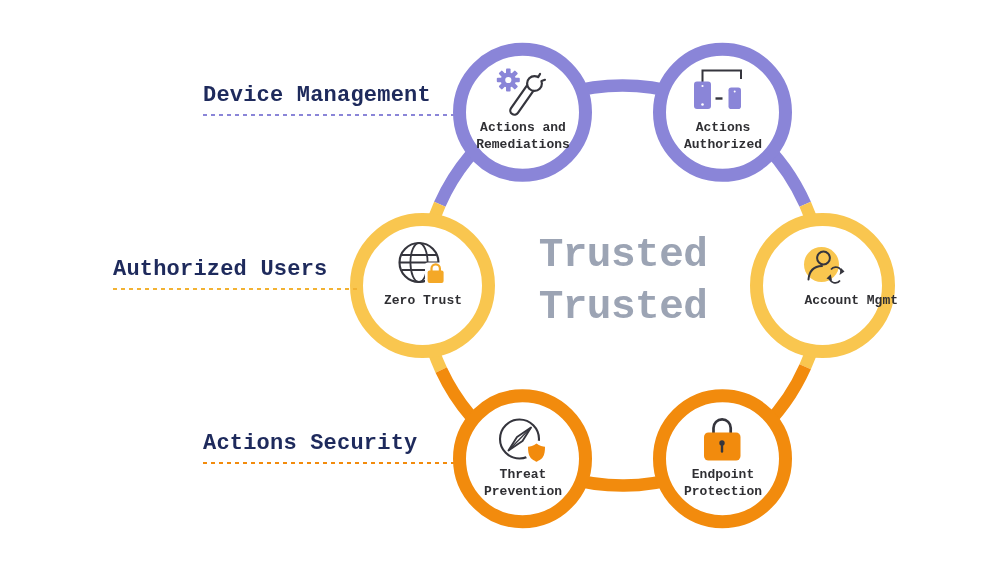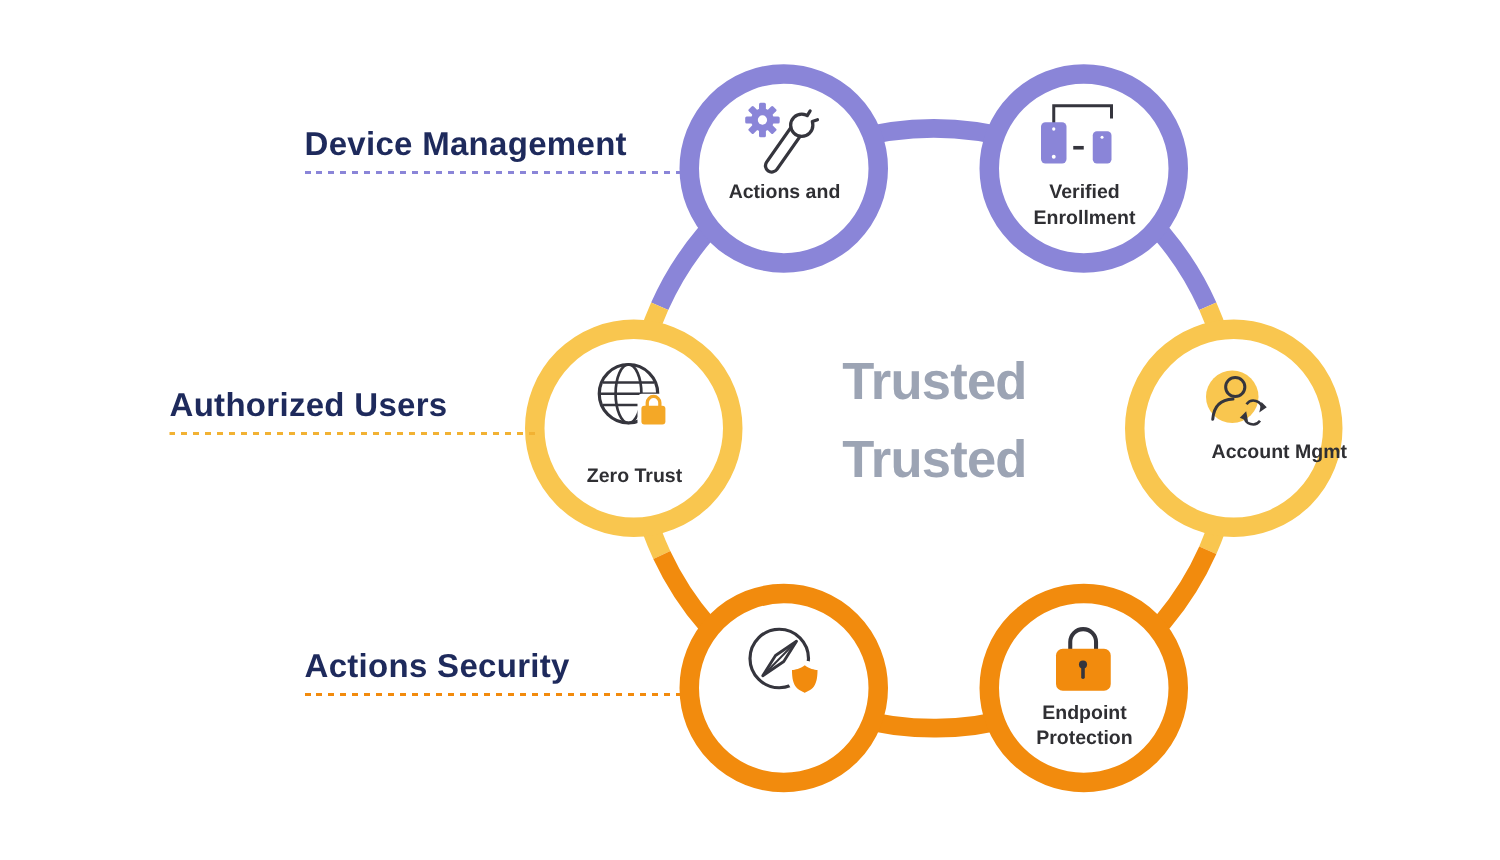--- a/index.html
+++ b/index.html
@@ -1,31 +1,31 @@
 <!DOCTYPE html>
 <html><head>
 <meta charset="utf-8">
 <style>
   html,body{margin:0;padding:0;background:#ffffff;}
   .stage{
     position:relative;width:1000px;height:573px;background:#ffffff;
-    font-family:Liberation Sans, sans-serif;overflow:hidden;
+    font-family:Liberation Mono, monospace;overflow:hidden;
   }
   .diagram-svg{position:absolute;left:0;top:0;}
   .section{position:absolute;}
   .section-label{
     font-size:22px;font-weight:bold;color:#1E2A5C;letter-spacing:.2px;line-height:24px;
   }
   .section-dash{height:2px;margin-top:6px;}
   .dash-purple{background:repeating-linear-gradient(90deg,#8A85D8 0 4px,transparent 4px 8px);}
   .dash-yellow{background:repeating-linear-gradient(90deg,#F2B233 0 4px,transparent 4px 8px);}
   .dash-orange{background:repeating-linear-gradient(90deg,#F28B0D 0 4px,transparent 4px 8px);}
   .hub-title{
     position:absolute;left:423px;top:229px;width:400px;text-align:center;
-    font-size:35px;font-weight:bold;color:#9CA4B4;line-height:52px;letter-spacing:-0.5px;
+    font-size:41px;font-weight:bold;color:#9CA4B4;line-height:52px;letter-spacing:-0.5px;
   }
   .node-label{
     position:absolute;width:150px;text-align:center;
     font-size:13px;font-weight:bold;color:#2F2F33;line-height:17px;
   }
   .node-label span{display:block;}
 </style>
 </head>
 <body>
 
@@ -129,29 +129,34 @@
     <div class="section-dash dash-orange"></div>
   </div>
 
   <div class="hub-title">
     <span style="display:block;">Trusted</span>
     <span style="display:block;">Trusted</span>
   </div>
 
   <div class="node-label" style="left:448px;top:119px;">
     <span>Actions and</span>
+    <span>Remediations</span>
   </div>
   <div class="node-label" style="left:648px;top:119px;">
-    <span>Verified</span>
-    <span>Enrollment</span>
+    <span>Actions</span>
+    <span>Authorized</span>
   </div>
-  <div class="node-label" style="left:348px;top:308px;">
+  <div class="node-label" style="left:348px;top:292px;">
     <span>Zero Trust</span>
   </div>
   <div class="node-label" style="left:748px;top:292px;text-align:right;">
     <span>Account Mgmt</span>
+  </div>
+  <div class="node-label" style="left:448px;top:466px;">
+    <span>Threat</span>
+    <span>Prevention</span>
   </div>
   <div class="node-label" style="left:648px;top:466px;">
     <span>Endpoint</span>
     <span>Protection</span>
   </div>
 
 </div>
 
 </body></html>

